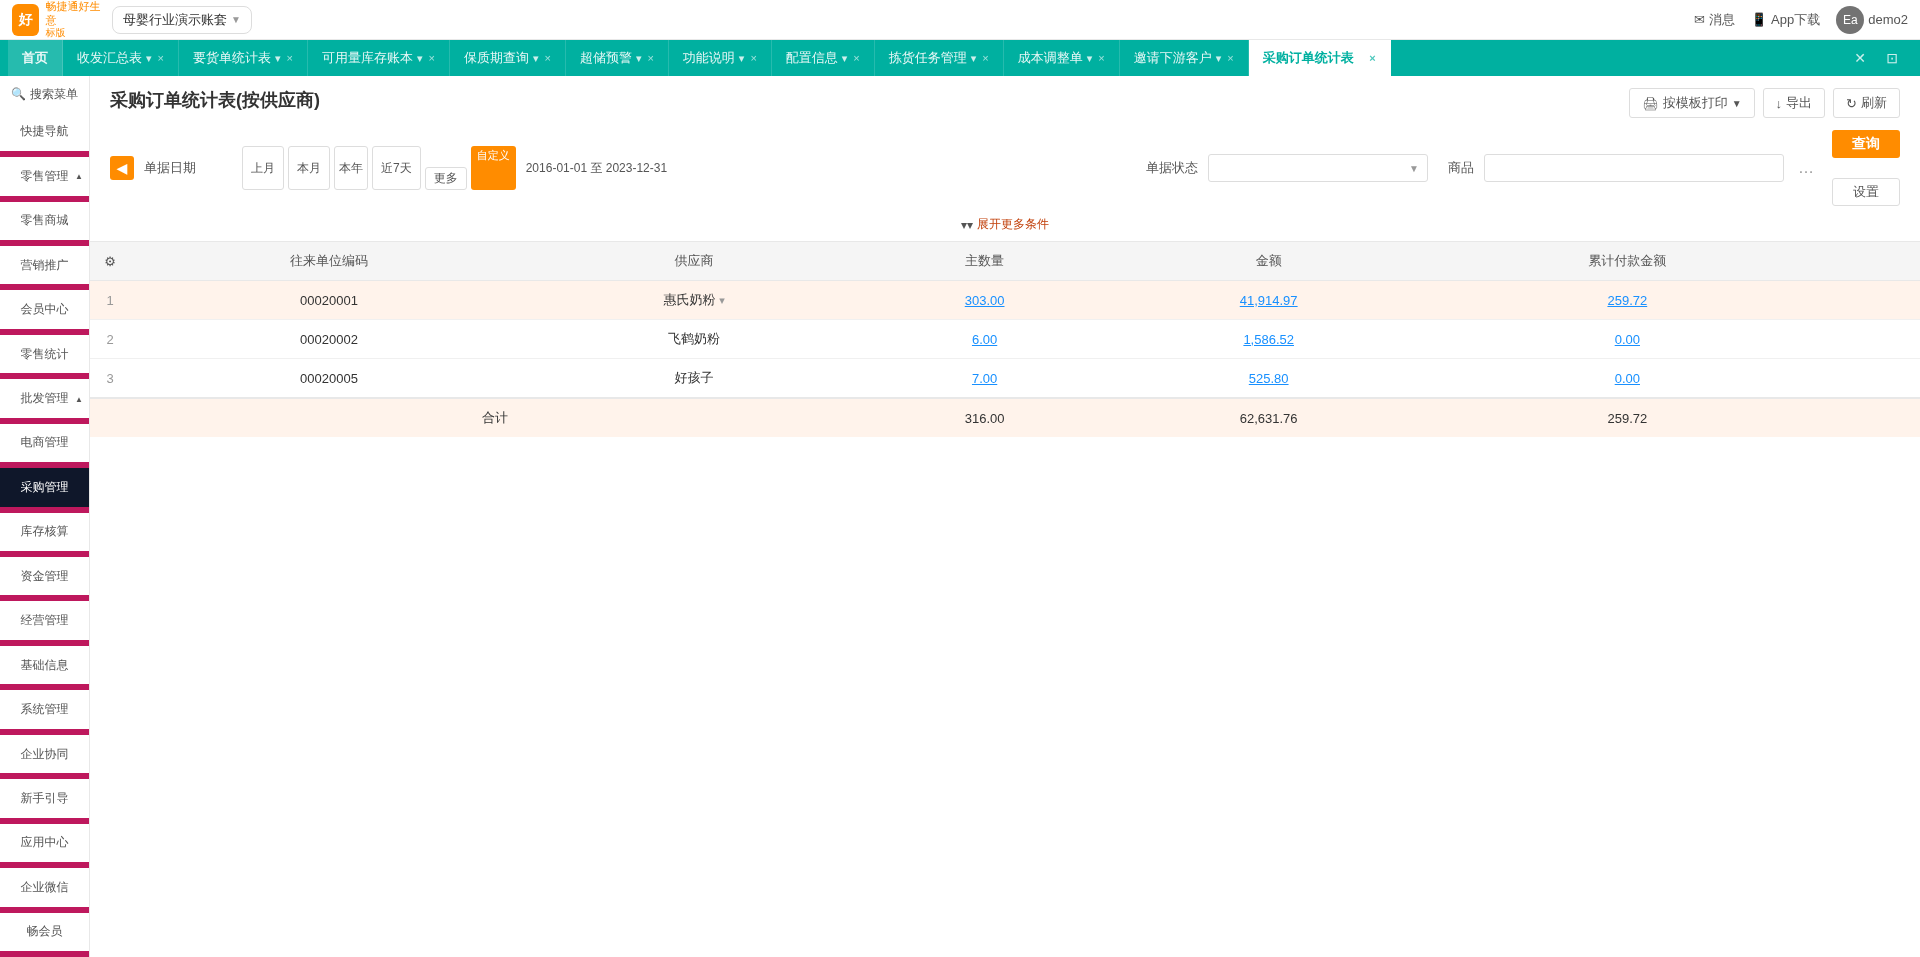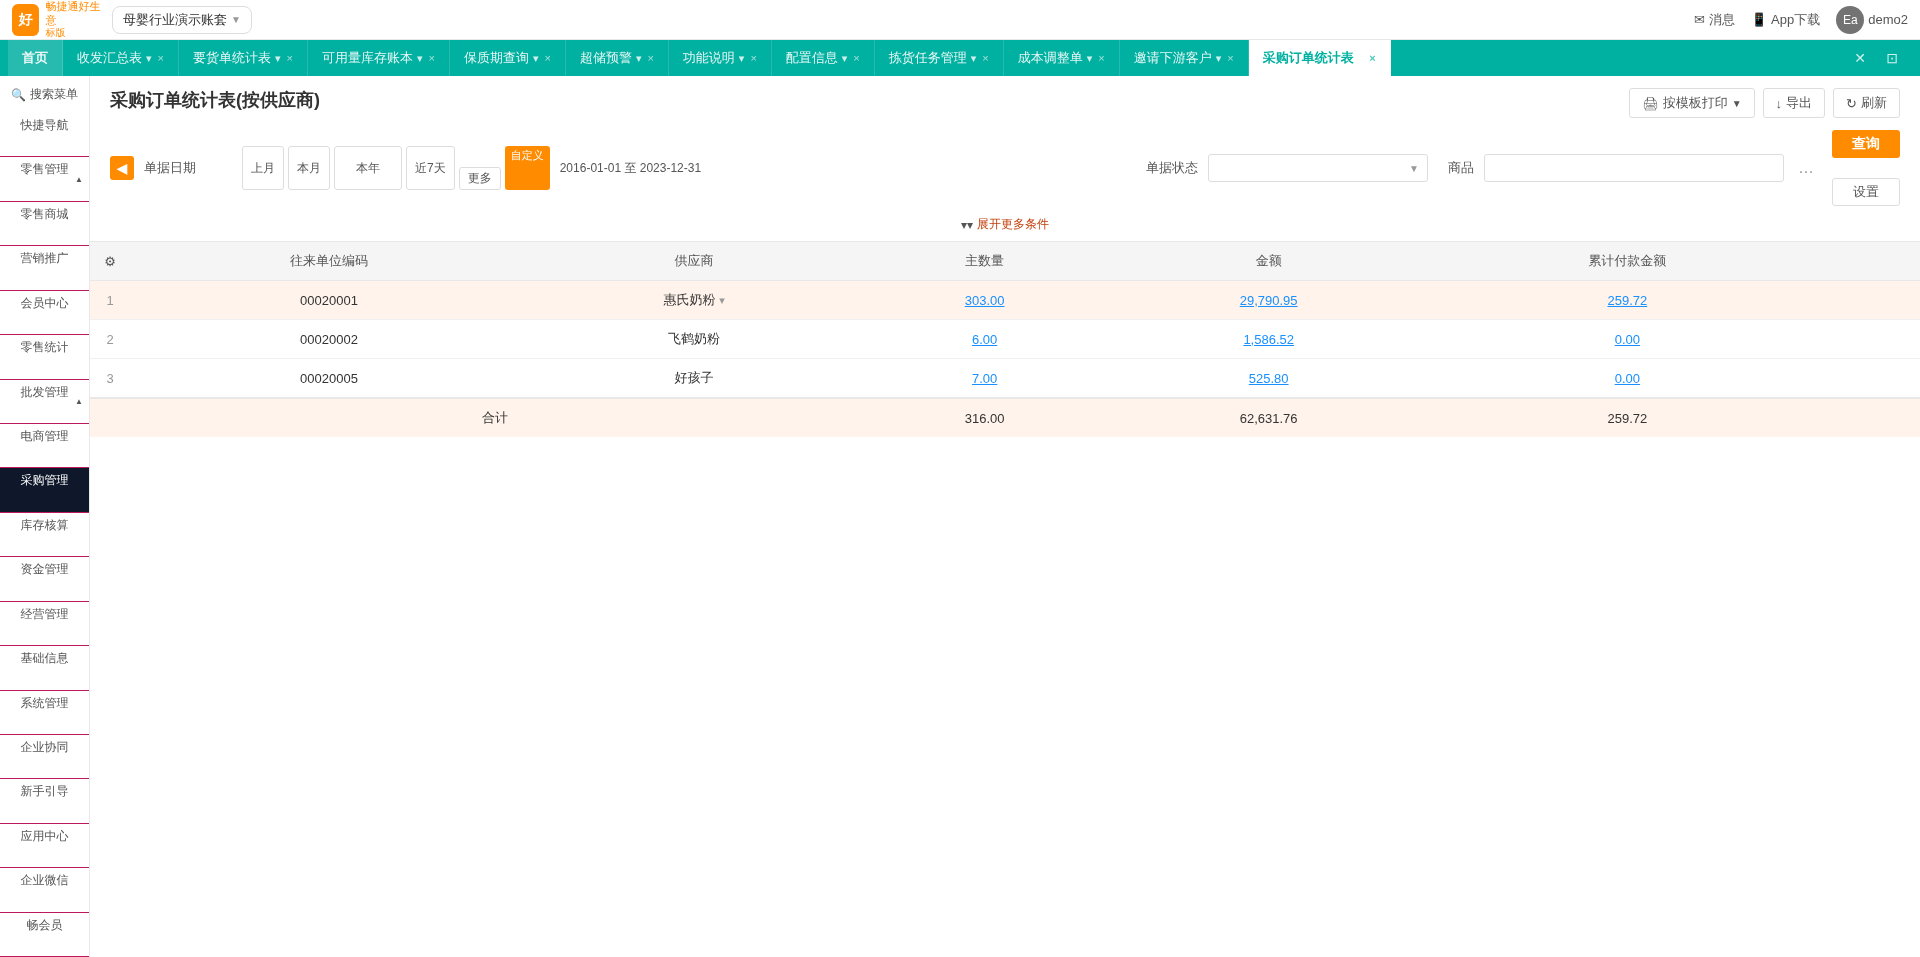--- a/index.html
+++ b/index.html
@@ -24,21 +24,21 @@
     .nav-tab .close-x { margin-left: 6px; font-size: 11px; color: inherit; opacity: 0.7; }
     .nav-tab-arrow { color: rgba(255,255,255,0.8); font-size: 11px; margin-left: 4px; }
     .nav-right-actions { margin-left: auto; display: flex; align-items: center; gap: 8px; padding-right: 8px; }
     .nav-action-btn { width: 24px; height: 24px; display: flex; align-items: center; justify-content: center; color: rgba(255,255,255,0.8); cursor: pointer; font-size: 14px; }
 
     
     .main-layout { display: flex; height: calc(957px - 40px - 36px); }
 
     
     .sidebar { width: 90px; background: #fff; border-right: 1px solid #e8e8e8; display: flex; flex-direction: column; overflow-y: auto; }
-    .sidebar-item { height: 48px; display: flex; align-items: flex-start; justify-content: center; text-align: center; font-size: 12px; color: #555; cursor: pointer; padding: 4px; border-bottom: 1px solid #be185d; }
+    .sidebar-item { height: 48px; display: flex; align-items: center; justify-content: center; text-align: center; font-size: 12px; color: #555; cursor: pointer; padding: 4px; border-bottom: 6px solid #be185d; }
     .sidebar-item.active { background: #0f172a; color: #fff; }
     .sidebar-item.has-arrow { position: relative; }
     .sidebar-item.has-arrow::after { content: '▲'; font-size: 8px; position: absolute; right: 6px; top: 50%; transform: translateY(-50%); }
     .sidebar-search { height: 40px; display: flex; align-items: center; justify-content: center; font-size: 12px; color: #555; cursor: pointer; padding: 4px; }
 
     
     .content-area { flex: 1; display: flex; flex-direction: column; overflow: hidden; background: #f5f5f5; }
 
     
     .table-container { flex: 1; overflow: auto; background: #fff; margin: 0 0 0 0; }
@@ -191,21 +191,21 @@
           <span>刷新</span>
         </div>
       </div>
 
       <div style="display:flex; align-items:center; gap:10px; padding:8px 0 4px; flex-wrap:wrap;">
         <div style="width:24px; height:24px; background:#ff8c00; display:flex; align-items:center; justify-content:center; color:white; border-radius:3px; cursor:pointer; font-size:14px;">◀</div>
         <span style="color:#555; font-size:13px;">单据日期</span>
         <div style="display:flex; gap:4px;">
           <button style="padding:2px 8px; border:1px solid #ddd; border-radius:3px; cursor:pointer; font-size:12px; color:#555; background:#fff;margin-left:36px;">上月</button>
           <button style="padding:2px 8px; border:1px solid #ddd; border-radius:3px; cursor:pointer; font-size:12px; color:#555; background:#fff;">本月</button>
-          <button style="padding:2px 21px; border:1px solid #ddd; border-radius:3px; cursor:pointer; font-size:12px; color:#555; background:#fff;">本年</button>
+          <button style="padding:2px 4px; border:1px solid #ddd; border-radius:3px; cursor:pointer; font-size:12px; color:#555; background:#fff;">本年</button>
           <button style="padding:2px 8px; border:1px solid #ddd; border-radius:3px; cursor:pointer; font-size:12px; color:#555; background:#fff;">近7天</button>
           <button style="padding:2px 8px; border:1px solid #ddd; border-radius:3px; cursor:pointer; font-size:12px; color:#555; background:#fff;margin-top:21px;">更多</button>
           <span style="background:#ff8c00; color:#fff; padding:2px 6px; border-radius:3px; font-size:11px; cursor:pointer;">自定义</span>
         </div>
         <span style="font-size:12px; color:#555;">2016-01-01 至 2023-12-31</span>
         <div style="flex:1;"></div>
         <span style="color:#555; font-size:13px;">单据状态</span>
         <div style="min-width:220px; height:28px; border:1px solid #ddd; border-radius:3px; padding:0 8px; display:flex; align-items:center; justify-content:space-between; cursor:pointer; background:#fff; font-size:13px;">
           <span style="color:#ccc;"></span>
           <span style="font-size:10px; color:#999;">▼</span>
@@ -238,21 +238,21 @@
             <th>累计付款金额</th>
             <th></th>
           </tr>
         </thead>
         <tbody>
           <tr class="highlighted">
             <td class="row-num">1</td>
             <td>00020001</td>
             <td>惠氏奶粉 <span style="font-size:11px; color:#999;">▾</span></td>
             <td class="link">303.00</td>
-            <td class="link">29,790.95</td>
+            <td class="link">41,914.97</td>
             <td class="link">259.72</td>
             <td></td>
           </tr>
           <tr>
             <td class="row-num">2</td>
             <td>00020002</td>
             <td>飞鹤奶粉</td>
             <td class="link">6.00</td>
             <td class="link">1,586.52</td>
             <td class="link">0.00</td>

